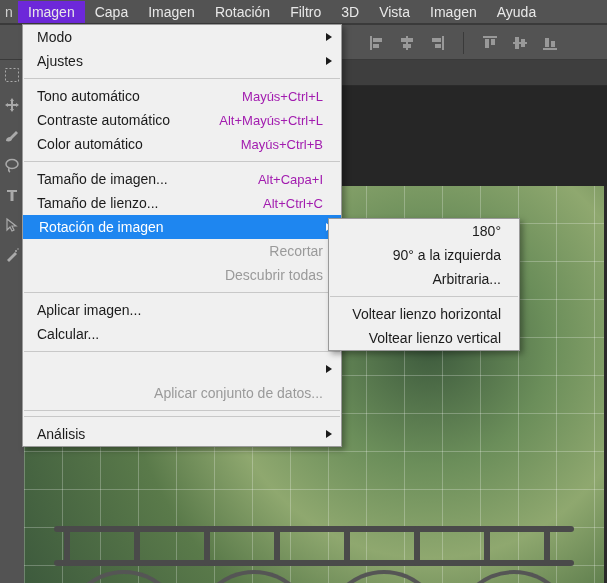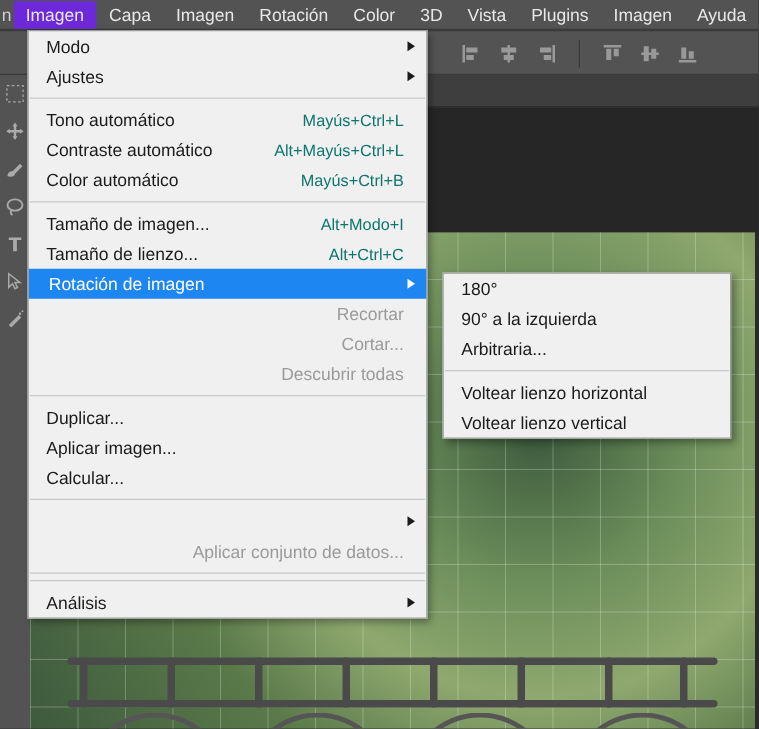--- a/index.html
+++ b/index.html
@@ -39,45 +39,44 @@
   .bridge { position:absolute; left:0; top:340px; width:580px; height:160px; }
   .rail   { position:absolute; height:6px; background:#4a4a4a; border-radius:3px; }
   .r1 { left:30px; right:30px; top:0; }
   .r2 { left:30px; right:30px; top:34px; }
   .post { position:absolute; width:6px; background:#4a4a4a; top:0; height:40px; border-radius:2px;}
   .arch { position:absolute; width:120px; height:60px; border:4px solid #555; border-bottom:none; border-radius:60px 60px 0 0; top:44px; }
 
   
   .menu { position:absolute; background:#f0f0f0; border:1px solid #9a9a9a; box-shadow:3px 3px 6px rgba(0,0,0,.35); color:#1b1b1b; z-index:30; }
   .menu.main { left:22px; top:24px; width:320px; }
-  .menu.sub  { left:354px; top:218px; width:231px; }
+  .menu.sub  { left:328px; top:218px; width:192px;text-align:right; }
   .mrow { position:relative; height:24px; display:flex; align-items:center; padding:0 18px 0 14px; cursor:default; }
   .mrow.selected { background:#1e86f0; color:#fff;padding-left:16px; }
   .mrow.disabled { color:#9a9a9a;text-align:right; }
   .mrow .lbl { flex:1; white-space:nowrap; }
-  .mrow .sc  { color:#0f766e; font-size:13px; }
+  .mrow .sc  { color:#a21caf; font-size:13px; }
   .mrow .arrow { position:absolute; right:8px; top:50%; transform:translateY(-50%); }
   .arrow svg { display:block; }
   .sep { height:1px; background:#c8c8c8; margin:5px 1px; }
 </style>
 </head>
 <body>
 
 <div class="app">
 
   <div class="menubar">
     <div class="mleft">n</div>
     <div class="mitem active"><span>Imagen</span></div>
     <div class="mitem"><span>Capa</span></div>
     <div class="mitem"><span>Imagen</span></div>
     <div class="mitem"><span>Rotación</span></div>
-    <div class="mitem"><span>Color</span></div>
+    <div class="mitem"><span>Filtro</span></div>
     <div class="mitem"><span>3D</span></div>
     <div class="mitem"><span>Vista</span></div>
-    <div class="mitem"><span>Plugins</span></div>
     <div class="mitem"><span>Imagen</span></div>
     <div class="mitem"><span>Ayuda</span></div>
   </div>
 
   <div class="toolbar">
     <div class="toolicons">
       <div class="ticon">
           <svg width="18" height="18" viewBox="0 0 18 18">
             <rect x="2" y="2" width="2" height="14" fill="#c8c8c8"></rect>
             <rect x="5" y="4" width="9" height="4" fill="#c8c8c8"></rect>
@@ -214,48 +213,42 @@
         <span class="lbl">Contraste automático</span>
         <span class="sc">Alt+Mayús+Ctrl+L</span>
       </div>
       <div class="mrow">
         <span class="lbl">Color automático</span>
         <span class="sc">Mayús+Ctrl+B</span>
       </div>
       <div class="sep"></div>
       <div class="mrow">
         <span class="lbl">Tamaño de imagen...</span>
-        <span class="sc">Alt+Modo+I</span>
+        <span class="sc">Alt+Capa+I</span>
       </div>
       <div class="mrow">
         <span class="lbl">Tamaño de lienzo...</span>
         <span class="sc">Alt+Ctrl+C</span>
       </div>
       <div class="mrow selected">
         <span class="lbl">Rotación de imagen</span>
         <span class="arrow">
           <svg width="8" height="10">
             <path d="M1 1 L7 5 L1 9 Z" fill="#fff"></path>
           </svg>
         </span>
       </div>
       <div class="mrow disabled">
         <span class="lbl">Recortar</span>
       </div>
       <div class="mrow disabled">
-        <span class="lbl">Cortar...</span>
-      </div>
-      <div class="mrow disabled">
         <span class="lbl">Descubrir todas</span>
       </div>
       <div class="sep"></div>
       <div class="mrow">
-        <span class="lbl">Duplicar...</span>
-      </div>
-      <div class="mrow">
         <span class="lbl">Aplicar imagen...</span>
       </div>
       <div class="mrow">
         <span class="lbl">Calcular...</span>
       </div>
       <div class="sep"></div>
       <div class="mrow disabled">
         <span class="arrow">
           <svg width="8" height="10">
             <path d="M1 1 L7 5 L1 9 Z" fill="#1b1b1b"></path>

